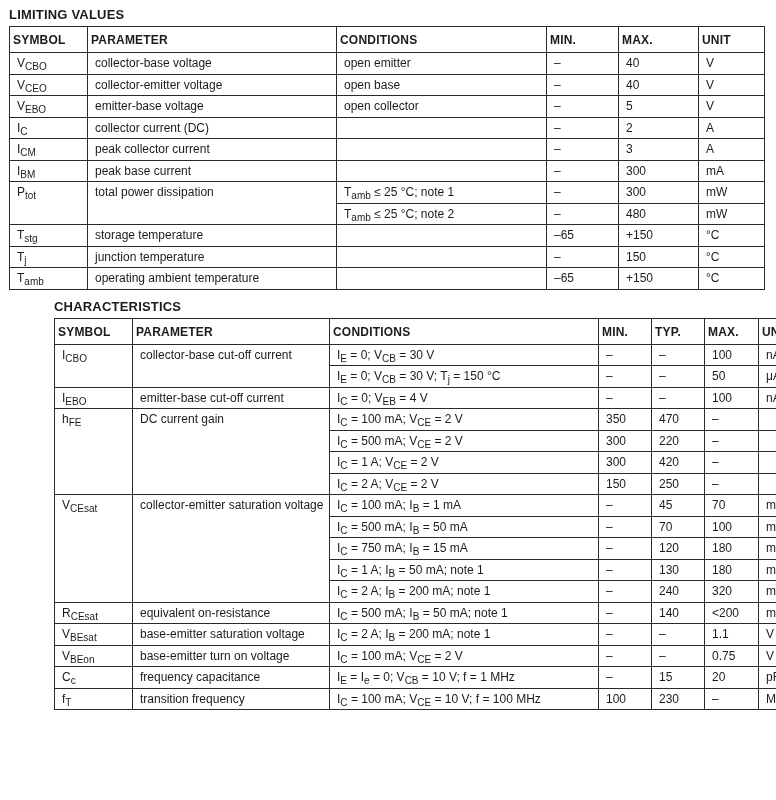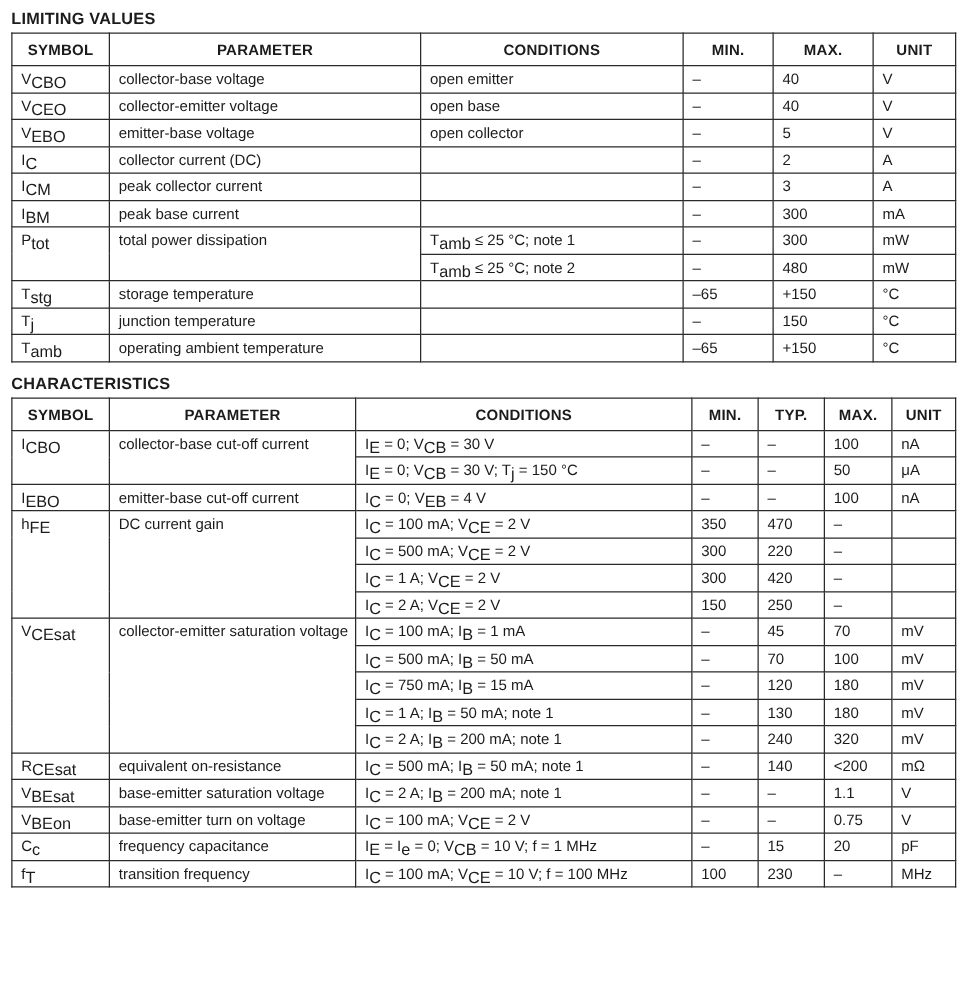--- a/index.html
+++ b/index.html
@@ -35,50 +35,50 @@
   table.spec-table th,
   table.spec-table td {
     border: 1px solid #2a2a2a;
     font-size: 12px;
     vertical-align: top;
     text-align: left;
     overflow: hidden;
     box-sizing: border-box;
   }
   table.spec-table th {
-    text-align: center;
+    text-align: left;
     font-weight: bold;
     padding: 6px 3px 5px 3px;
     letter-spacing: 0.2px;
   }
   table.spec-table td {
     padding: 3px 5px 3px 7px;
     line-height: 14.5px;
     height: 15px;
   }
   sub {
-    font-size: 13px;
+    font-size: 10px;
     line-height: 0;
   }
   
   #lv-table col.c-symbol    { width: 78px; }
   #lv-table col.c-parameter { width: 249px; }
   #lv-table col.c-conditions{ width: 210px; }
   #lv-table col.c-min       { width: 72px; }
   #lv-table col.c-max       { width: 80px; }
   #lv-table col.c-unit      { width: 66px; }
   
   #ch-table col.c-symbol    { width: 78px; }
   #ch-table col.c-parameter { width: 197px; }
   #ch-table col.c-conditions{ width: 269px; }
   #ch-table col.c-min       { width: 53px; }
   #ch-table col.c-typ       { width: 53px; }
   #ch-table col.c-max       { width: 54px; }
   #ch-table col.c-unit      { width: 51px; }
-  .characteristics-block { margin-top: 9px; }
+  .characteristics-block { margin-top: 9px; margin-left: 45px; }
 </style>
 </head>
 <body>
 
 <div class="page">
 
   <div class="limiting-block">
     <div class="section-title">LIMITING VALUES</div>
 
     <table class="spec-table" id="lv-table">

